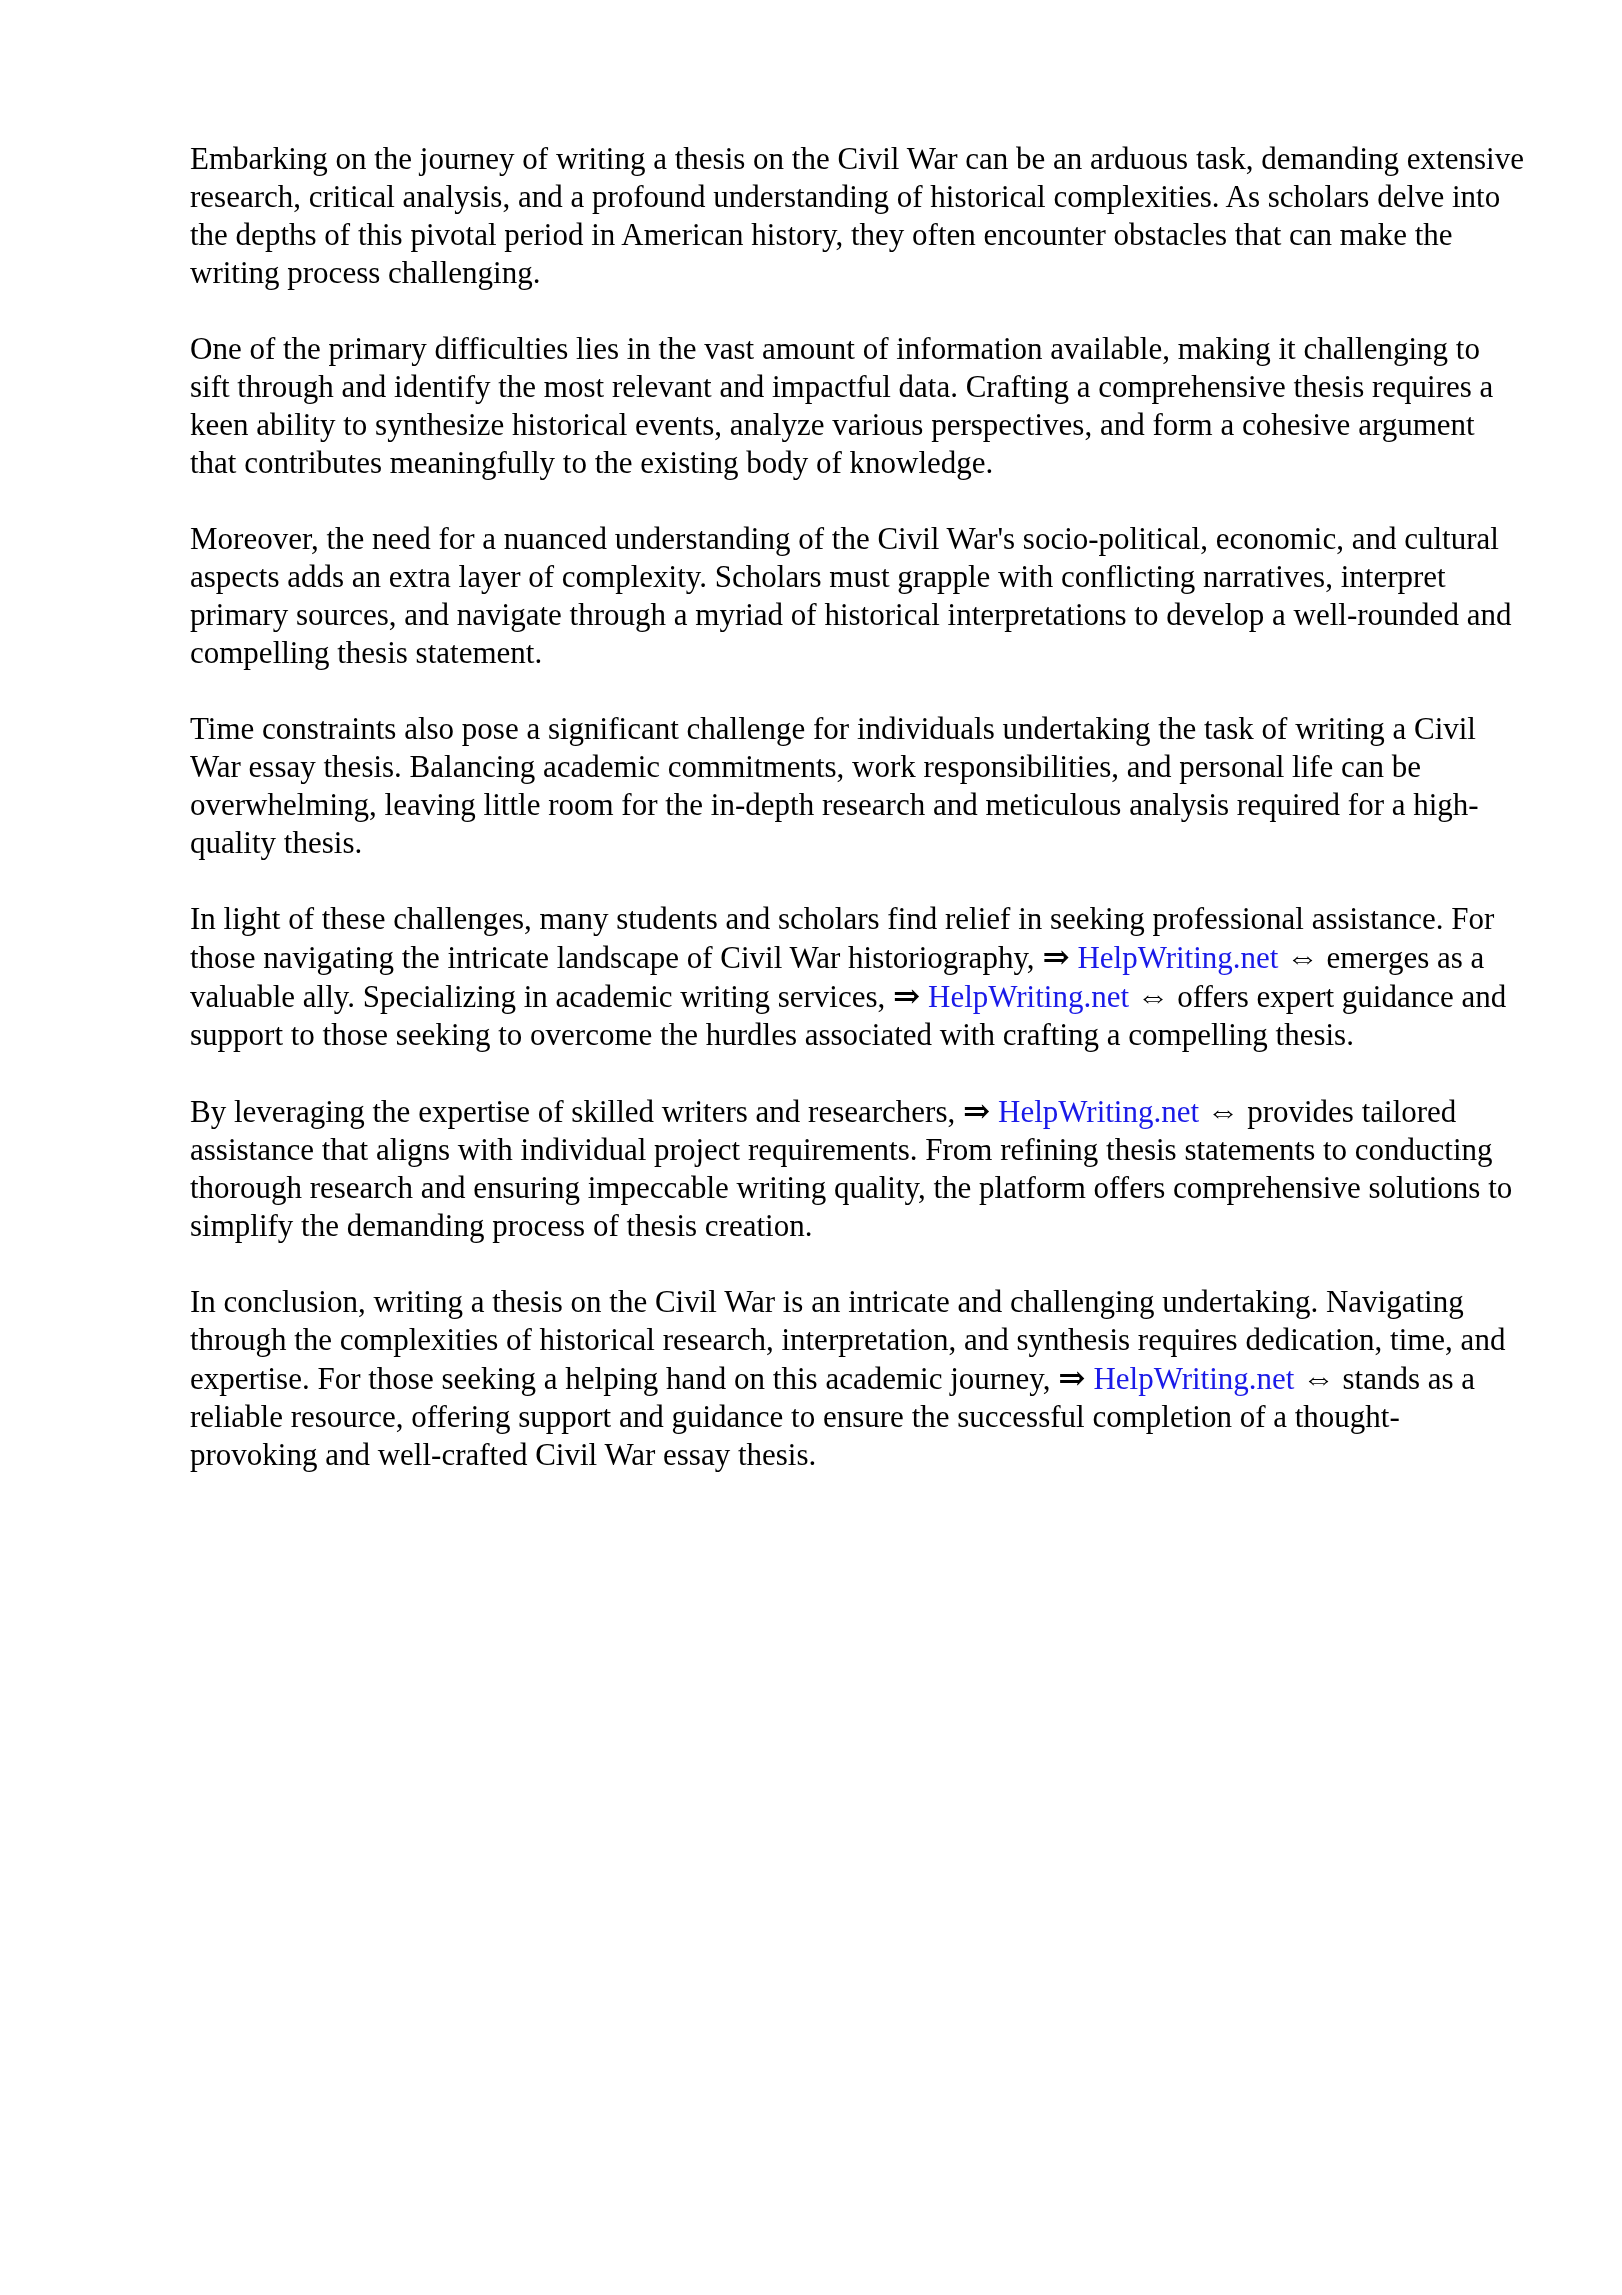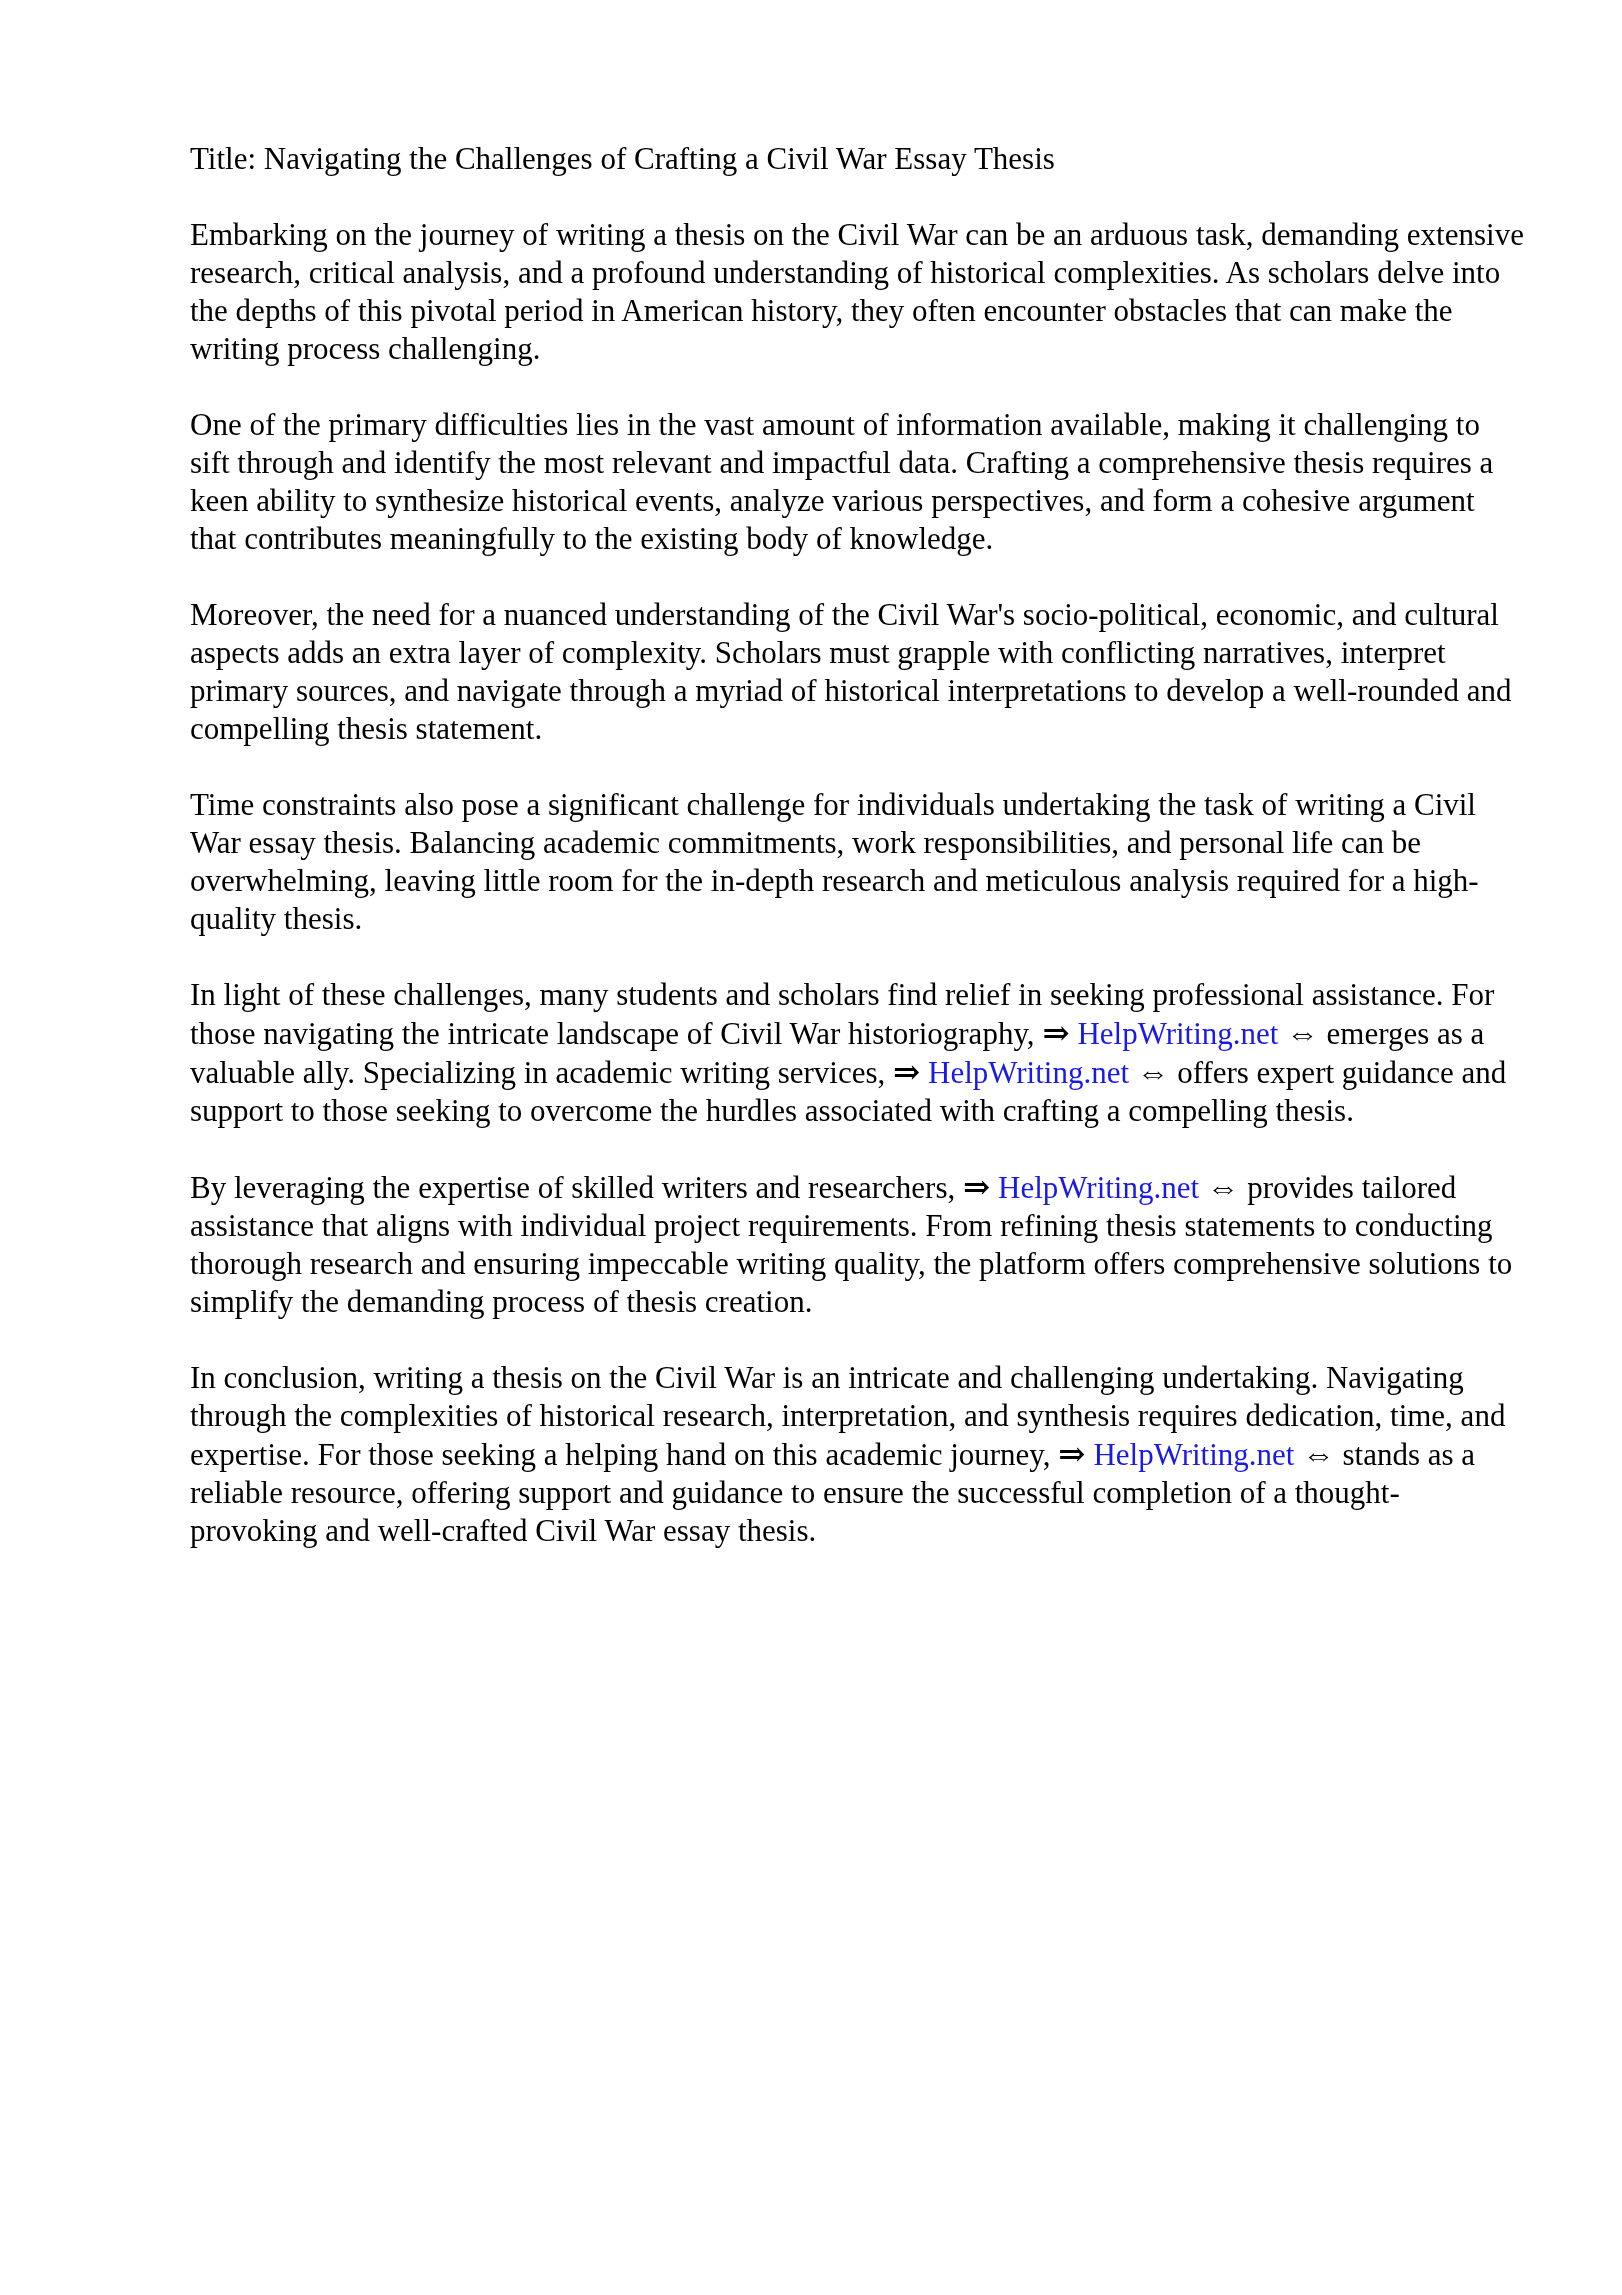--- a/index.html
+++ b/index.html
@@ -46,21 +46,20 @@
     color: var(--link-color, #1a1ae8);
     font-weight: normal;
     text-decoration: none;
     cursor: pointer;
   }
 </style>
 </head>
 <body>
 
 <div class="page">
-  <p class="doc-title">Title: Navigating the Challenges of Crafting a Civil War Essay Thesis</p>
   <div id="paragraphs">
       <p class="para"><span class="text-run">Embarking on the journey of writing a thesis on the Civil War can be an arduous task, demanding extensive research, critical analysis, and a profound understanding of historical complexities. As scholars delve into the depths of this pivotal period in American history, they often encounter obstacles that can make the writing process challenging.</span></p>
       <p class="para"><span class="text-run">One of the primary difficulties lies in the vast amount of information available, making it challenging to sift through and identify the most relevant and impactful data. Crafting a comprehensive thesis requires a keen ability to synthesize historical events, analyze various perspectives, and form a cohesive argument that contributes meaningfully to the existing body of knowledge.</span></p>
       <p class="para"><span class="text-run">Moreover, the need for a nuanced understanding of the Civil War's socio-political, economic, and cultural aspects adds an extra layer of complexity. Scholars must grapple with conflicting narratives, interpret primary sources, and navigate through a myriad of historical interpretations to develop a well-rounded and compelling thesis statement.</span></p>
       <p class="para"><span class="text-run">Time constraints also pose a significant challenge for individuals undertaking the task of writing a Civil War essay thesis. Balancing academic commitments, work responsibilities, and personal life can be overwhelming, leaving little room for the in-depth research and meticulous analysis required for a high-quality thesis.</span></p>
       <p class="para"><span class="text-run">In light of these challenges, many students and scholars find relief in seeking professional assistance. For those navigating the intricate landscape of Civil War historiography,</span> <span class="arrow">⇒</span> <a class="helpwriting-link">HelpWriting.net</a> <span class="arrow">⇔</span> <span class="text-run">emerges as a valuable ally. Specializing in academic writing services,</span> <span class="arrow">⇒</span> <a class="helpwriting-link">HelpWriting.net</a> <span class="arrow">⇔</span> <span class="text-run">offers expert guidance and support to those seeking to overcome the hurdles associated with crafting a compelling thesis.</span></p>
       <p class="para"><span class="text-run">By leveraging the expertise of skilled writers and researchers,</span> <span class="arrow">⇒</span> <a class="helpwriting-link">HelpWriting.net</a> <span class="arrow">⇔</span> <span class="text-run">provides tailored assistance that aligns with individual project requirements. From refining thesis statements to conducting thorough research and ensuring impeccable writing quality, the platform offers comprehensive solutions to simplify the demanding process of thesis creation.</span></p>
       <p class="para"><span class="text-run">In conclusion, writing a thesis on the Civil War is an intricate and challenging undertaking. Navigating through the complexities of historical research, interpretation, and synthesis requires dedication, time, and expertise. For those seeking a helping hand on this academic journey,</span> <span class="arrow">⇒</span> <a class="helpwriting-link">HelpWriting.net</a> <span class="arrow">⇔</span> <span class="text-run">stands as a reliable resource, offering support and guidance to ensure the successful completion of a thought-provoking and well-crafted Civil War essay thesis.</span></p>
     </div>
 </div>

